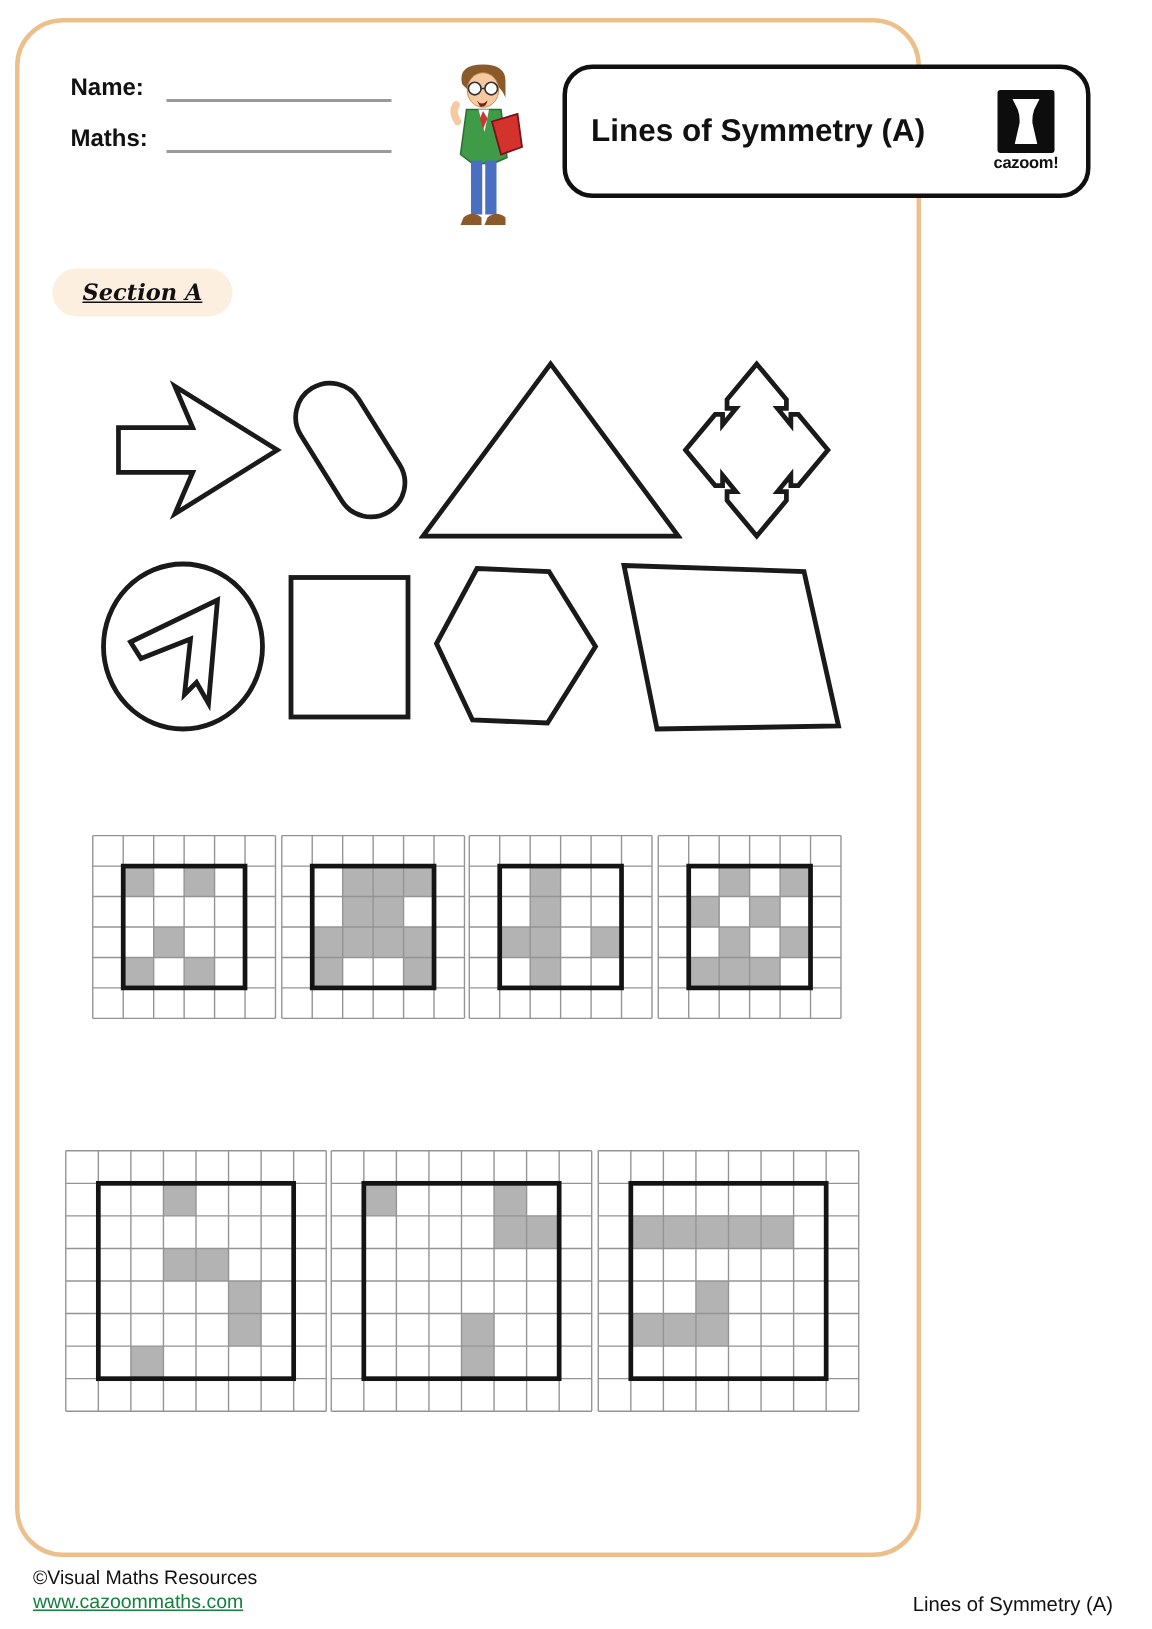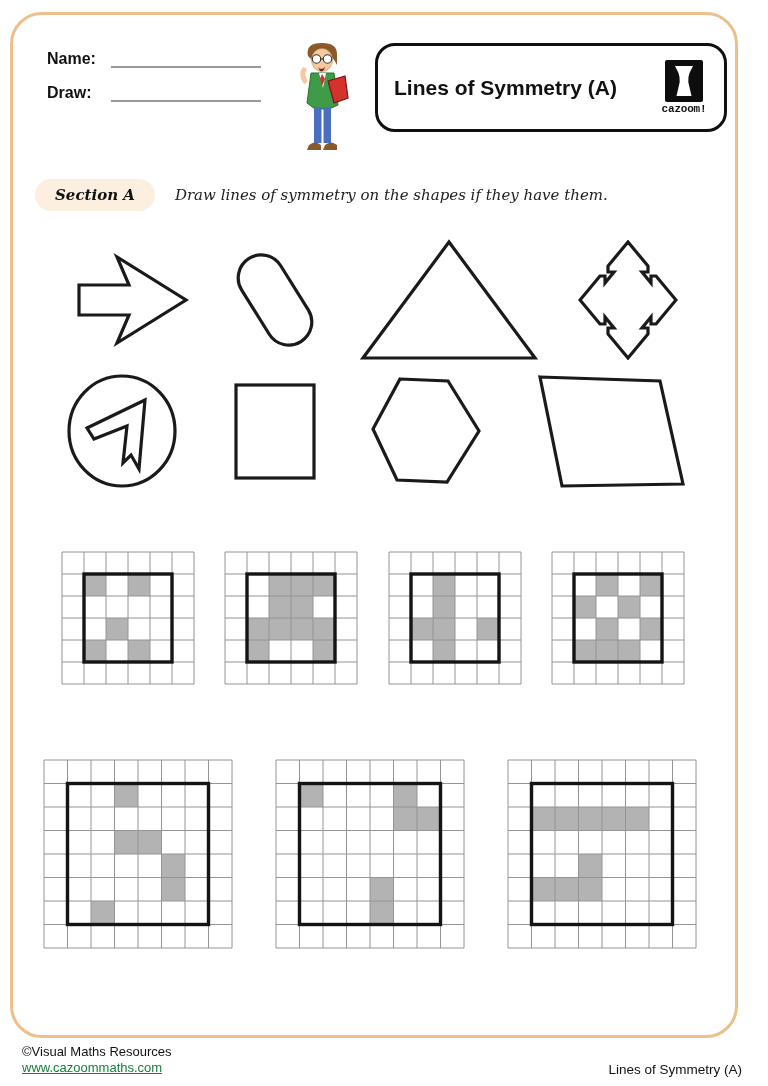--- a/index.html
+++ b/index.html
@@ -3,41 +3,41 @@
 <meta charset="utf-8">
 <style>
   * { box-sizing: border-box; margin: 0; padding: 0; }
   html,body { background:#ffffff; }
   body {
     width:768px; height:1086px; position:relative;
     font-family:"Liberation Sans", sans-serif; color:#111;
     overflow:hidden;
   }
   .frame {
-    position:absolute; left:10px; top:12px; width:728px; height:1026px;
+    position:absolute; left:10px; top:12px; width:604px; height:1026px;
     border:3px solid #edc08b; border-radius:32px; background:#fff;
   }
   
   .header { display:flex; padding:26px 18px 0 34px; }
   .fields { width:232px; flex:0 0 auto; }
   .field-row { display:flex; align-items:flex-end; height:27px; margin-bottom:7px; }
   .field-label { font-weight:bold; font-size:16px; width:58px; }
   .field-line { flex:1; max-width:150px; border-bottom:2px solid #9a9a9a; height:20px; margin-left:6px; }
   .teacher { flex:0 0 auto; margin-left:12px; margin-top:0; }
   .title-box {
     flex:0 0 auto; margin-left:20px; margin-top:2px; width:352px; height:89px;
     border:3px solid #101010; border-radius:20px;
     display:flex; align-items:center; padding:0 12px 0 16px; background:#fff;
   }
   .title-text { font-size:21px; font-weight:bold; flex:1; line-height:1.1; }
   .logo { width:56px; text-align:center; flex:0 0 auto; }
   .logo-box { width:38px; height:42px; background:#0d0d0d; margin:0 auto; border-radius:2px; display:flex; align-items:center; justify-content:center; }
-  .logo-text { font-family:Liberation Mono, monospace; font-weight:bold; font-size:11px; margin-top:1px; letter-spacing:-0.2px; }
-  
-  .section-head { display:flex; align-items:center; margin-left:22px; }
+  .logo-text { font-family:Liberation Sans, sans-serif; font-weight:bold; font-size:11px; margin-top:1px; letter-spacing:-0.2px; }
+  
+  .section-head { display:flex; align-items:center; margin-left:22px;text-decoration:underline; }
   .mt-a { margin-top:20px; }
   .mt-b { margin-top:37px; }
   .mt-c { margin-top:47px; }
   .pill {
     background:#fcefe0; border-radius:16px; padding:7px 20px;
     font-family:"DejaVu Serif", serif; font-weight:bold; font-style:italic; font-size:15px;
     flex:0 0 auto;
   }
   .instr { font-family:"DejaVu Serif", serif; font-style:italic; font-size:15px; margin-left:20px; color:#1c1c1c; }
   .instr b { font-weight:bold; }
@@ -62,21 +62,21 @@
 
 <div class="frame">
 
   <div class="header">
     <div class="fields">
       <div class="field-row">
         <span class="field-label">Name:</span>
         <span class="field-line"></span>
       </div>
       <div class="field-row">
-        <span class="field-label">Draw:</span>
+        <span class="field-label">Maths:</span>
         <span class="field-line"></span>
       </div>
     </div>
 
     <svg class="teacher" width="64" height="118" viewBox="0 0 64 118">
       <path d="M17,15 Q14,2 31,2 Q46,2 46,13 L46,24 Q42,15 36,14 Q25,11 21,19 Z" fill="#8a5a2b"></path>
       <ellipse cx="31" cy="19" rx="10.5" ry="11.5" fill="#f6c9a0" stroke="#c68642" stroke-width="0.6"></ellipse>
       <circle cx="25.5" cy="18" r="4.2" fill="#ffffff" stroke="#333" stroke-width="1.1"></circle>
       <circle cx="36.5" cy="18" r="4.2" fill="#ffffff" stroke="#333" stroke-width="1.1"></circle>
       <line x1="29.7" y1="18" x2="32.3" y2="18" stroke="#333" stroke-width="1.1"></line>
@@ -100,21 +100,20 @@
             <path d="M10,6 H28 L24.5,13 Q23,17 23.3,22 L26.5,36 H11.5 L14.7,22 Q15,17 13.5,13 Z" fill="#ffffff"></path>
           </svg>
         </div>
         <div class="logo-text">cazoom!</div>
       </div>
     </div>
   </div>
 
   <div class="section-head mt-a">
     <span class="pill">Section A</span>
-    <span class="instr">Draw lines of symmetry on the shapes if they have them.</span>
   </div>
 
   <div class="shape-row1">
     <svg width="112" height="96" viewBox="0 0 112 96">
       <polygon class="shape" points="2,33 52,33 40,5 109,48 40,91 52,63 2,63"></polygon>
     </svg>
     <svg width="92" height="110" viewBox="0 0 92 110">
       <g transform="rotate(58 46 55)">
         <rect class="shape" x="-3" y="32" width="98" height="46" rx="23" ry="23"></rect>
       </g>

